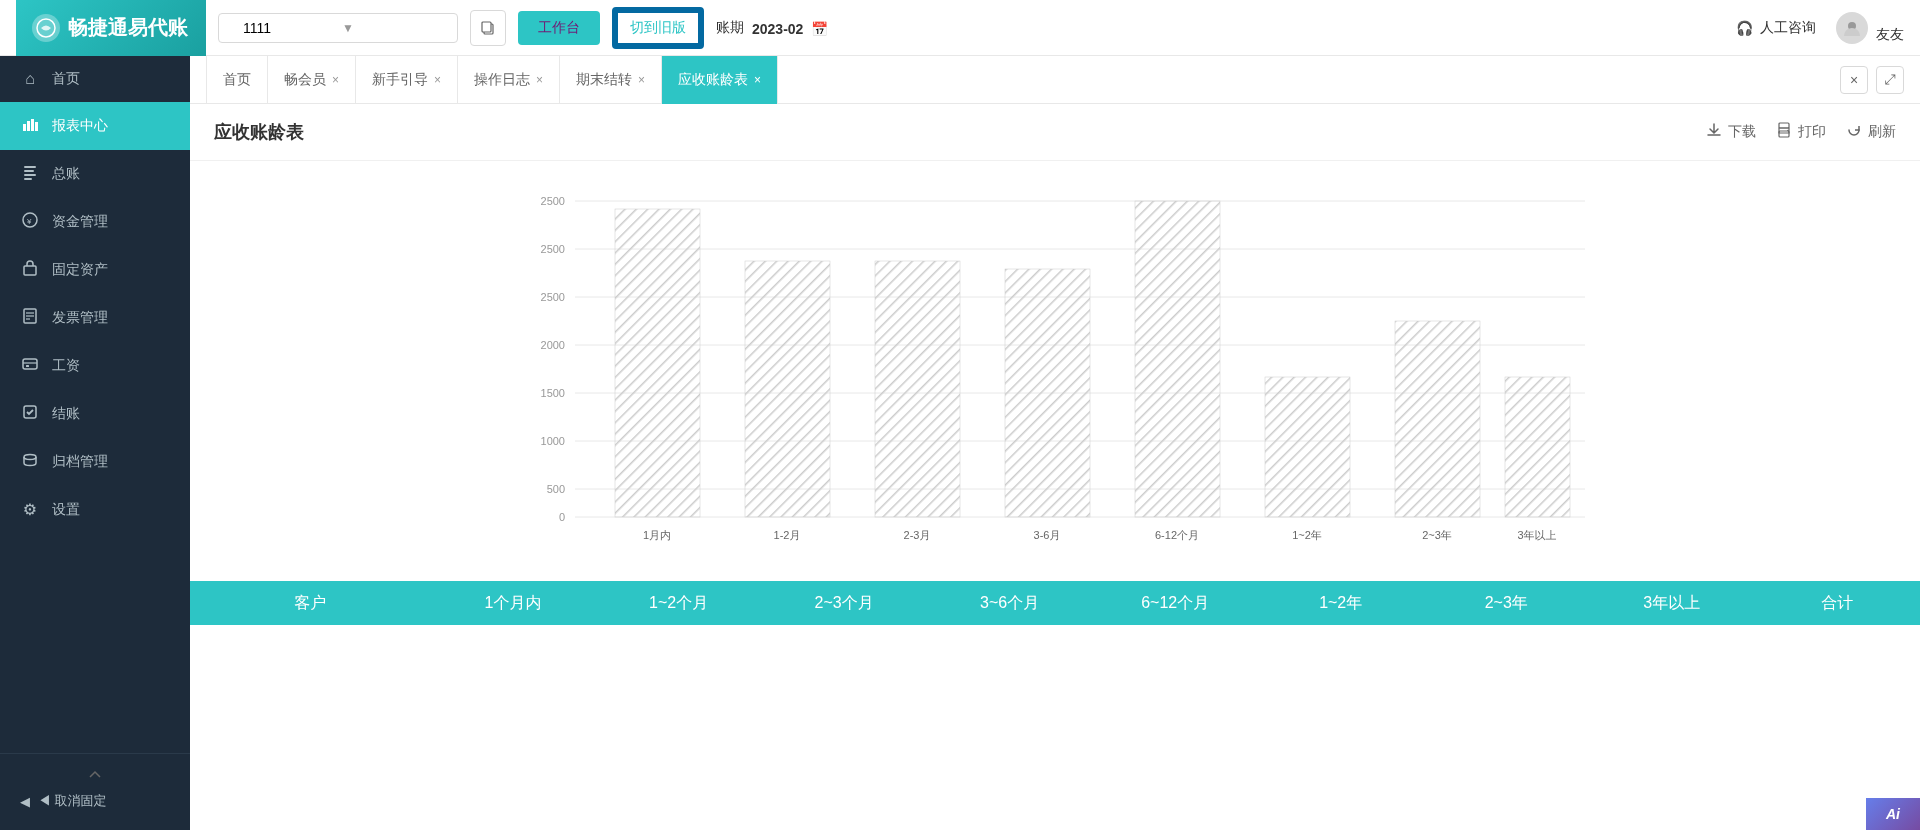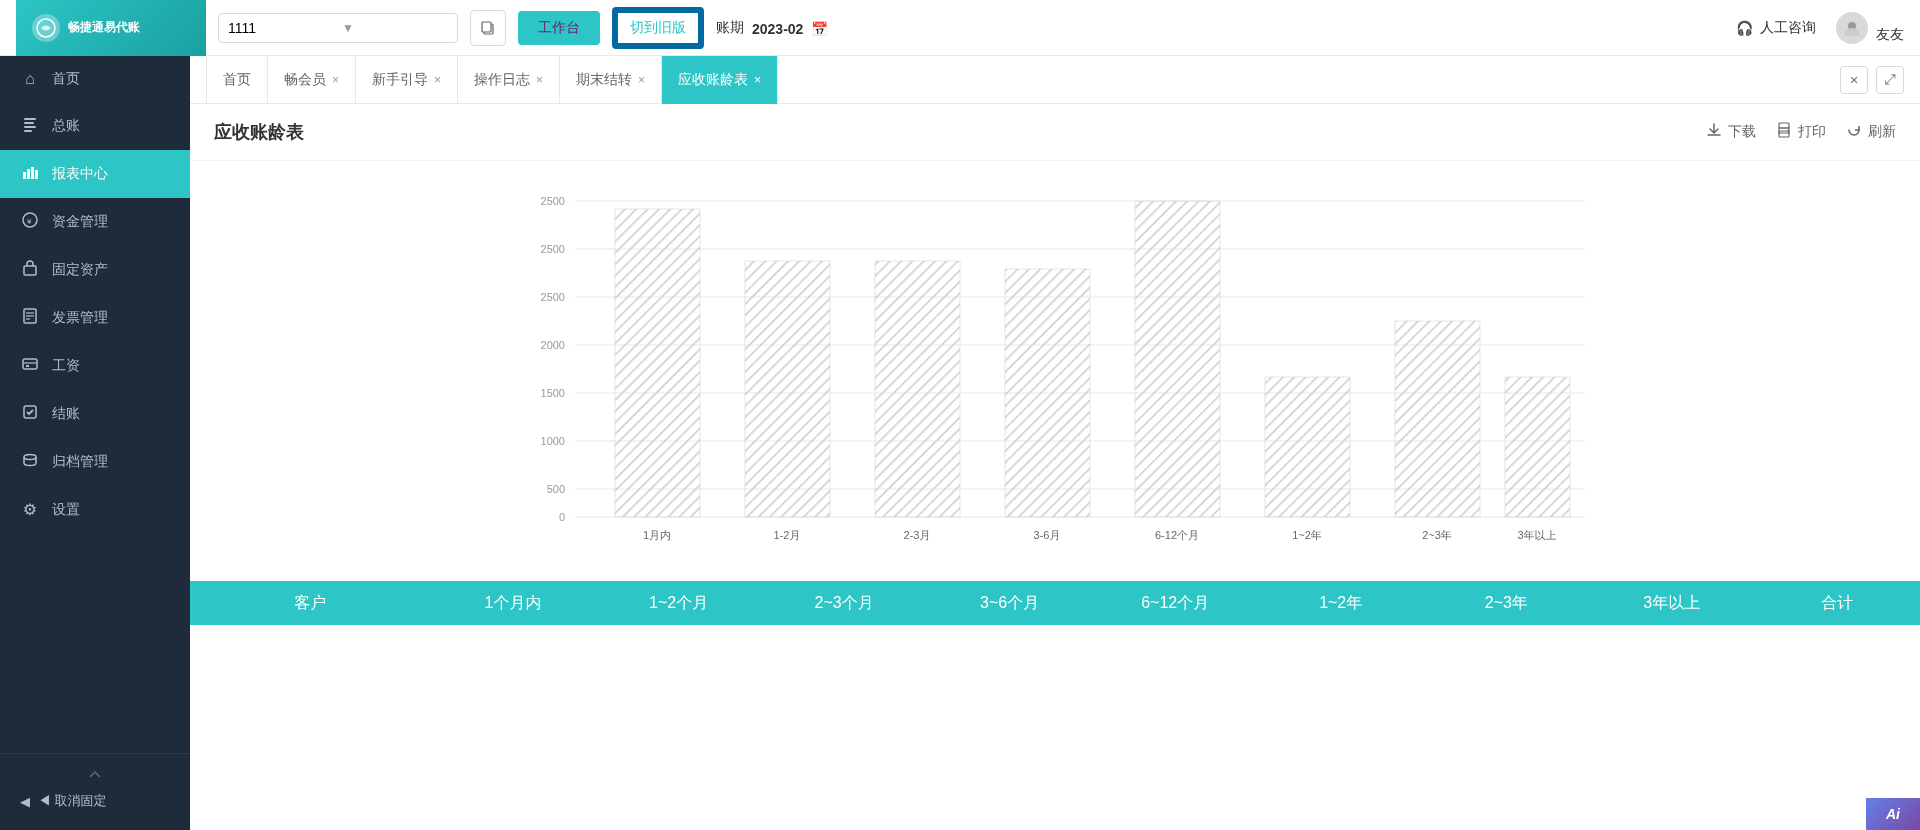--- a/index.html
+++ b/index.html
@@ -20,42 +20,42 @@
     }
     .logo-area {
       width: 190px;
       display: flex;
       align-items: center;
       gap: 8px;
       background: linear-gradient(135deg, #2dc5c5, #1aa0a0);
       height: 56px;
       padding: 16px 16px;
       color: #fff;
-      font-size: 12px;
+      font-size: 20px;
       font-weight: bold;
       flex-shrink: 0;
     }
     .logo-icon {
       width: 28px;
       height: 28px;
       background: rgba(255,255,255,0.3);
       border-radius: 50%;
       display: flex;
       align-items: center;
       justify-content: center;
       font-size: 12px;
       color: #fff;
     }
     .company-selector {
       display: flex;
       align-items: center;
       gap: 8px;
       border: 1px solid #d9d9d9;
       border-radius: 4px;
-      padding: 6px 9px;
+      padding: 6px 24px;
       min-width: 240px;
       cursor: pointer;
       background: #fff;
     }
     .company-selector span { flex: 1; }
     .company-selector .arrow { color: #999; font-size: 12px; }
     .copy-btn {
       width: 36px;
       height: 36px;
       border: 1px solid #d9d9d9;
@@ -371,41 +371,41 @@
     </div>
   </div>
 </div>
 
 <div class="sidebar">
   <div class="sidebar-scroll">
     <div class="sidebar-item">
       <span class="icon">⌂</span>
       <span>首页</span>
     </div>
+    <div class="sidebar-item active">
+      <span class="icon">
+        <svg width="16" height="16" viewBox="0 0 16 16" fill="currentColor">
+          <rect x="1" y="8" width="3" height="7"></rect>
+          <rect x="5" y="5" width="3" height="10"></rect>
+          <rect x="9" y="3" width="3" height="12"></rect>
+          <rect x="13" y="6" width="3" height="9"></rect>
+        </svg>
+      </span>
+      <span>报表中心</span>
+    </div>
     <div class="sidebar-item">
       <span class="icon">
         <svg width="16" height="16" viewBox="0 0 16 16" fill="currentColor">
           <rect x="2" y="2" width="12" height="2" rx="1"></rect>
           <rect x="2" y="6" width="10" height="2" rx="1"></rect>
           <rect x="2" y="10" width="12" height="2" rx="1"></rect>
           <rect x="2" y="14" width="8" height="2" rx="1"></rect>
         </svg>
       </span>
       <span>总账</span>
-    </div>
-    <div class="sidebar-item active">
-      <span class="icon">
-        <svg width="16" height="16" viewBox="0 0 16 16" fill="currentColor">
-          <rect x="1" y="8" width="3" height="7"></rect>
-          <rect x="5" y="5" width="3" height="10"></rect>
-          <rect x="9" y="3" width="3" height="12"></rect>
-          <rect x="13" y="6" width="3" height="9"></rect>
-        </svg>
-      </span>
-      <span>报表中心</span>
     </div>
     <div class="sidebar-item">
       <span class="icon">
         <svg width="16" height="16" viewBox="0 0 16 16" fill="currentColor">
           <circle cx="8" cy="8" r="7" stroke="currentColor" stroke-width="1.5" fill="none"></circle>
           <text x="5" y="12" font-size="8" fill="currentColor">¥</text>
         </svg>
       </span>
       <span>资金管理</span>
     </div>

